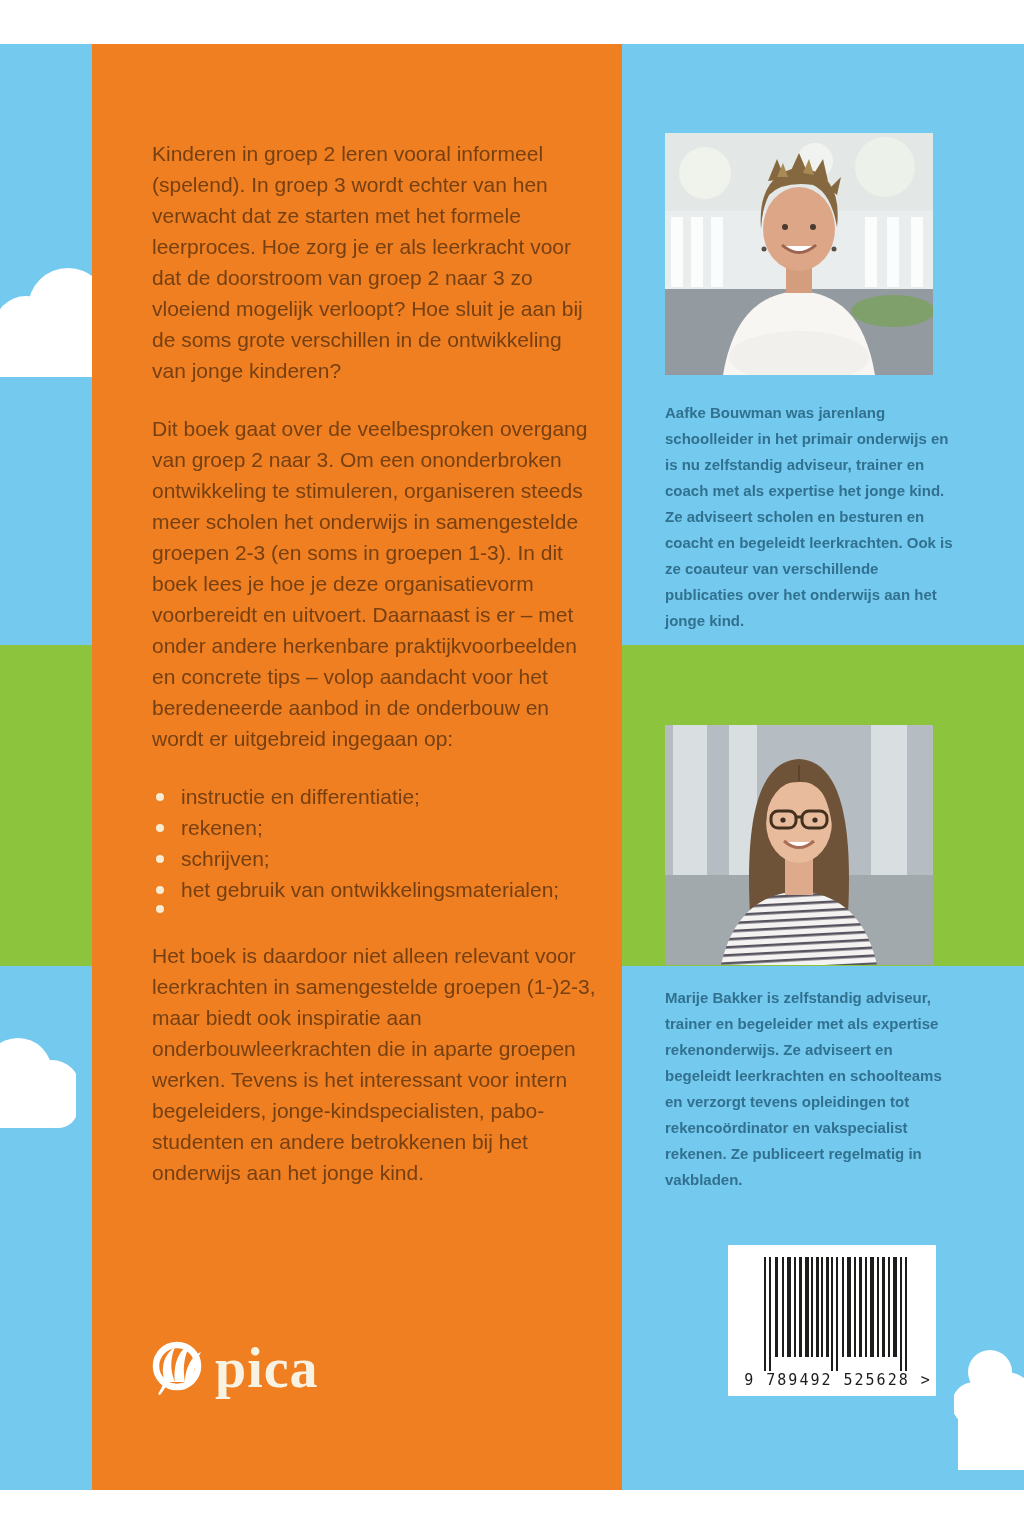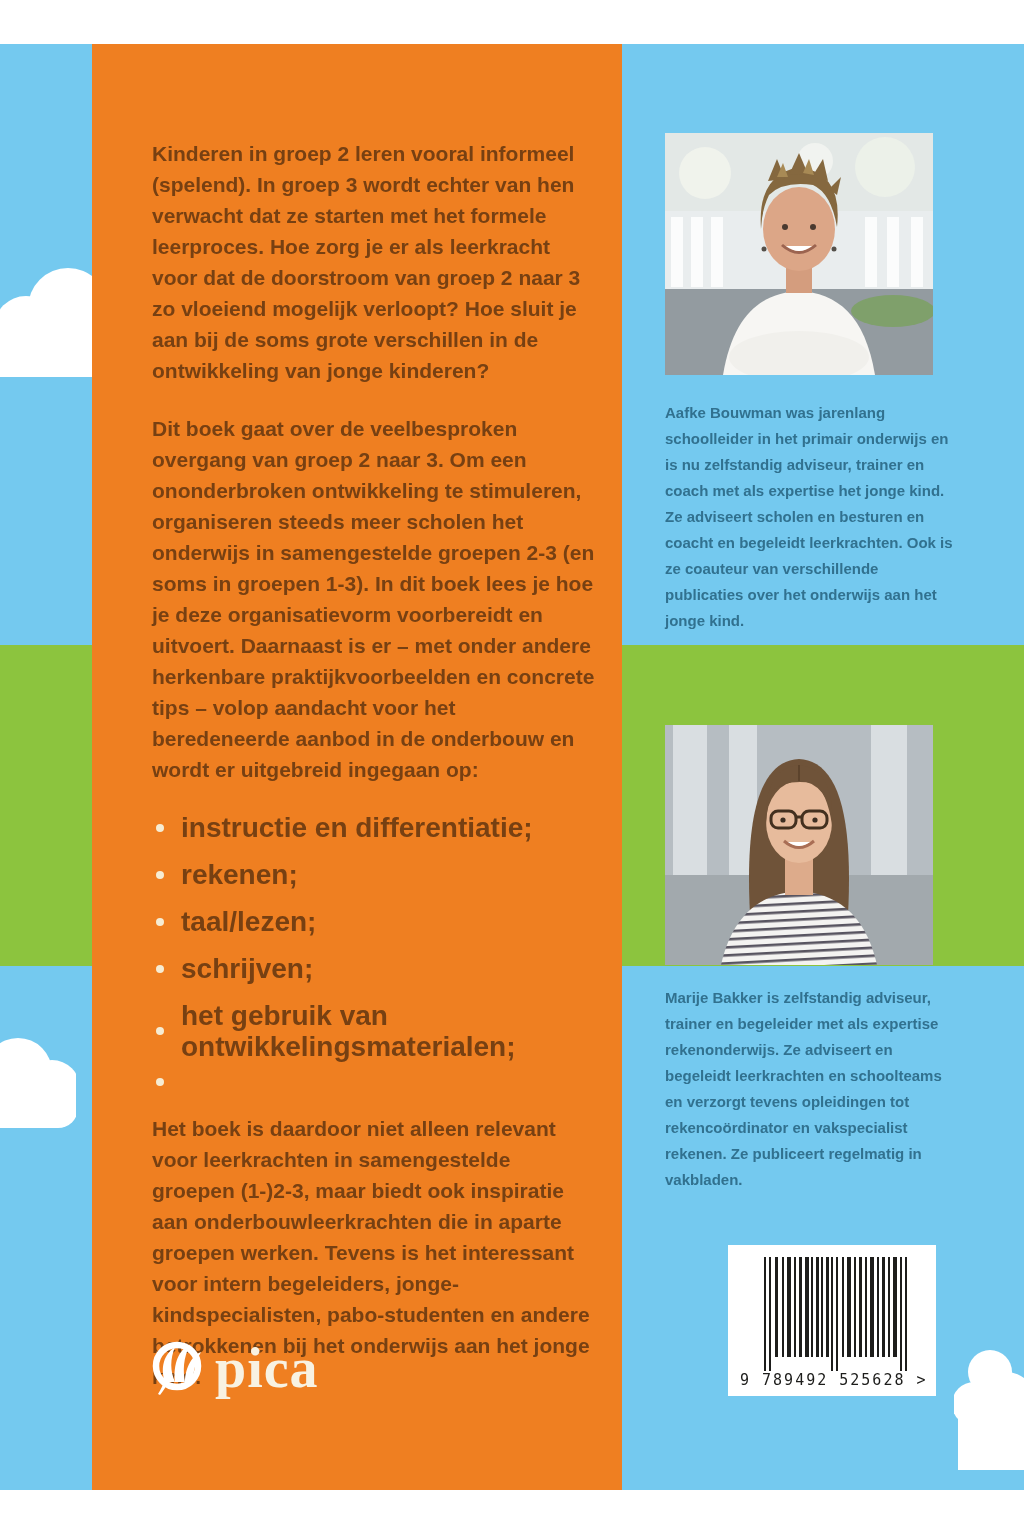--- a/index.html
+++ b/index.html
@@ -25,26 +25,26 @@
   }
   .green-stripe{
     position:absolute;left:0;top:601px;width:100%;height:321px;
     background:var(--green);
   }
   .cloud{position:absolute;}
   .orange-panel{
     position:absolute;left:92px;top:0;width:530px;height:100%;
     background:var(--orange);color:var(--text-brown);
   }
-  .panel-inner{padding:94px 30px 0 60px;font-weight:bold;}
+  .panel-inner{padding:94px 30px 0 60px;}
   p.body{
     font-size:21px;line-height:31px;margin:0 0 27px 0;width:446px;
   }
   ul.topics{list-style:none;margin:0 0 27px 0;padding:0 0 0 4px;}
-  ul.topics li{display:flex;font-size:28px;line-height:31px;margin-top:16px;}
+  ul.topics li{display:flex;font-size:21px;line-height:31px;}
   .dot{
     width:8px;height:8px;border-radius:50%;background:var(--bullet-cream);
     margin-right:17px;flex:none;align-self:center;
   }
   .logo{position:absolute;left:58px;top:1292px;display:flex;align-items:center;font-weight:bold;}
   .logo-word{
     font-family:"Liberation Serif", serif;font-size:56px;line-height:1;
     color:var(--logo-cream);margin-left:13px;letter-spacing:1px;
   }
   .photo{position:absolute;left:665px;width:268px;overflow:hidden;}
@@ -55,21 +55,21 @@
     position:absolute;left:665px;width:290px;
     color:var(--text-blue);font-size:15px;line-height:26px;font-weight:bold;
   }
   #bio-aafke{top:356px;}
   #bio-marije{top:941px;}
   .barcode-box{
     position:absolute;left:728px;top:1201px;width:208px;height:151px;
     background:#ffffff;
   }
   .barcode-number{
-    position:absolute;left:0;right:0;bottom:7px;text-align:left;
+    position:absolute;left:0;right:0;bottom:7px;text-align:center;
     font-family:"DejaVu Sans Mono", monospace;font-size:15px;
     letter-spacing:2px;color:var(--barcode-ink);white-space:nowrap;padding-left:12px;
   }
 </style>
 </head>
 <body>
 
 <div class="cover">
 
   <div class="green-stripe"></div>
@@ -103,24 +103,20 @@
       <p class="body">Kinderen in groep 2 leren vooral informeel (spelend). In groep 3 wordt echter van hen verwacht dat ze starten met het formele leerproces. Hoe zorg je er als leerkracht voor dat de doorstroom van groep 2 naar 3 zo vloeiend mogelijk verloopt? Hoe sluit je aan bij de soms grote verschillen in de ontwikkeling van jonge kinderen?</p>
       <p class="body">Dit boek gaat over de veelbesproken overgang van groep 2 naar 3. Om een ononderbroken ontwikkeling te stimuleren, organiseren steeds meer scholen het onderwijs in samengestelde groepen 2-3 (en soms in groepen 1-3). In dit boek lees je hoe je deze organisatievorm voorbereidt en uitvoert. Daarnaast is er – met onder andere herkenbare praktijkvoorbeelden en concrete tips – volop aandacht voor het beredeneerde aanbod in de onderbouw en wordt er uitgebreid ingegaan op:</p>
       <ul class="topics">
         <li>
             <span class="dot"></span>
             <span>instructie en differentiatie;</span>
           </li>
         <li>
             <span class="dot"></span>
             <span>rekenen;</span>
-          </li>
-        <li>
-            <span class="dot"></span>
-            <span>taal/lezen;</span>
           </li>
         <li>
             <span class="dot"></span>
             <span>schrijven;</span>
           </li>
         <li>
             <span class="dot"></span>
             <span>het gebruik van ontwikkelingsmaterialen;</span>
           </li>
         <li>

